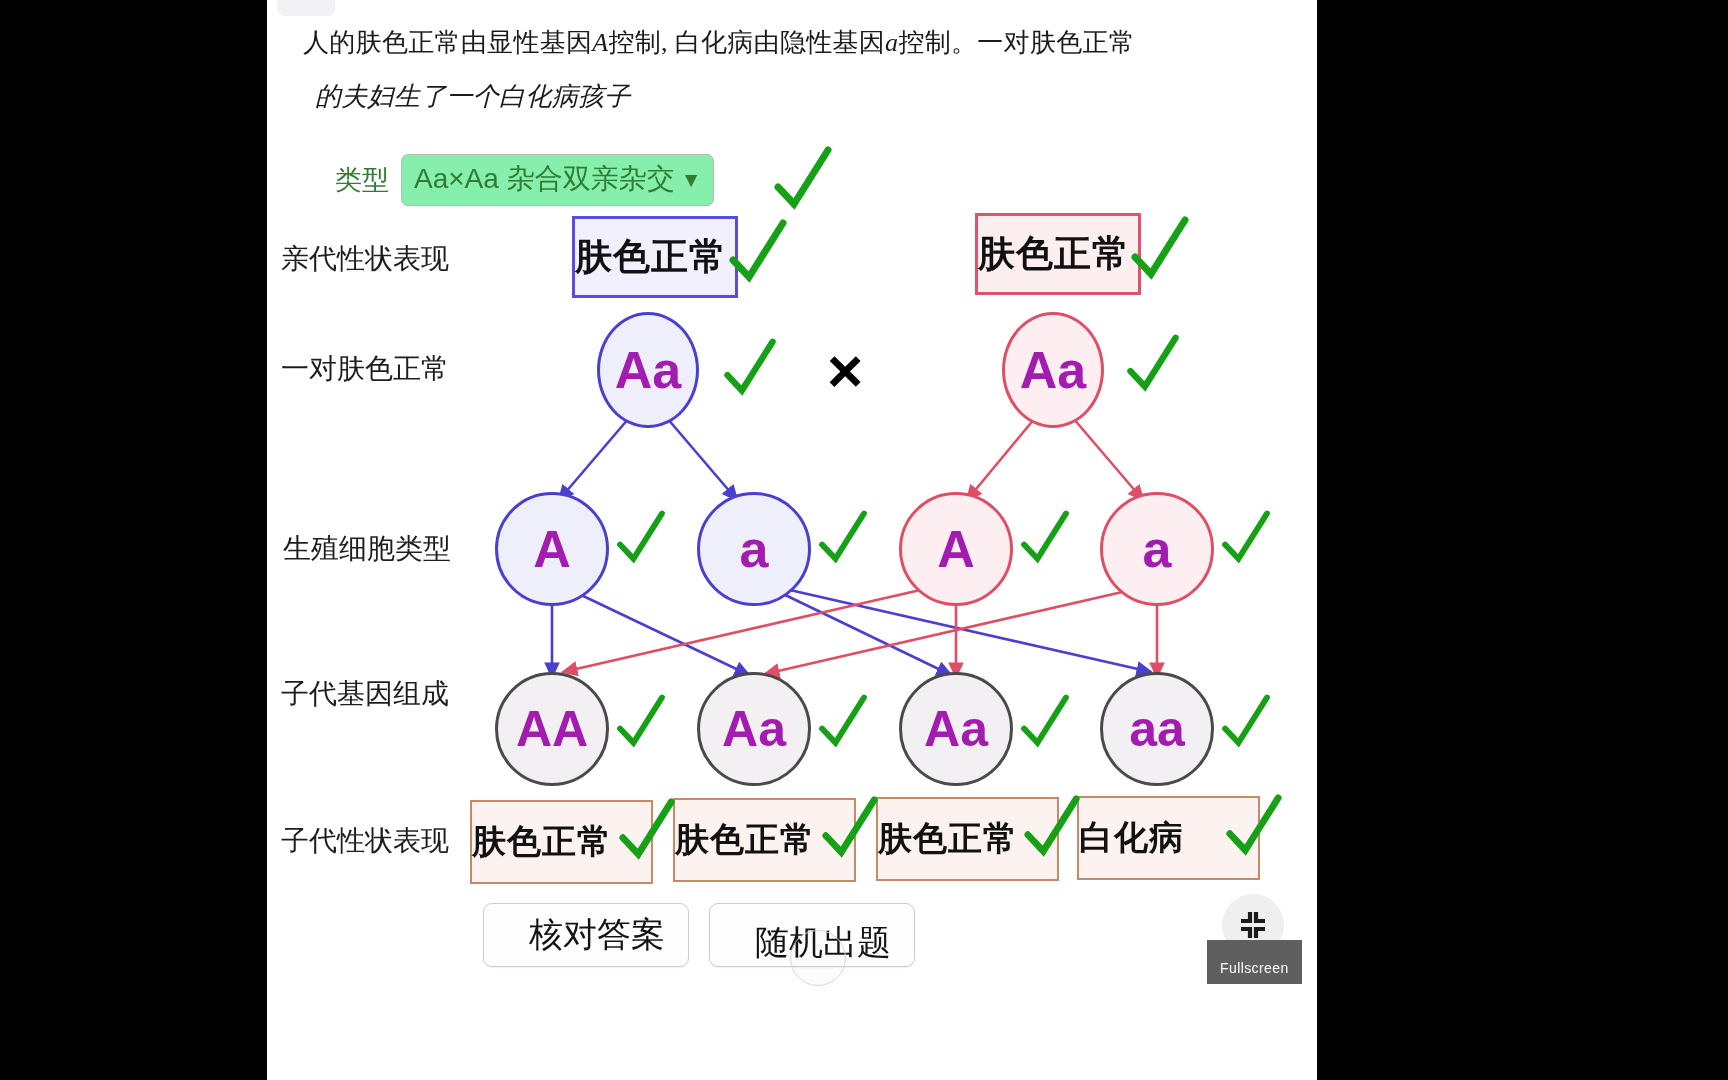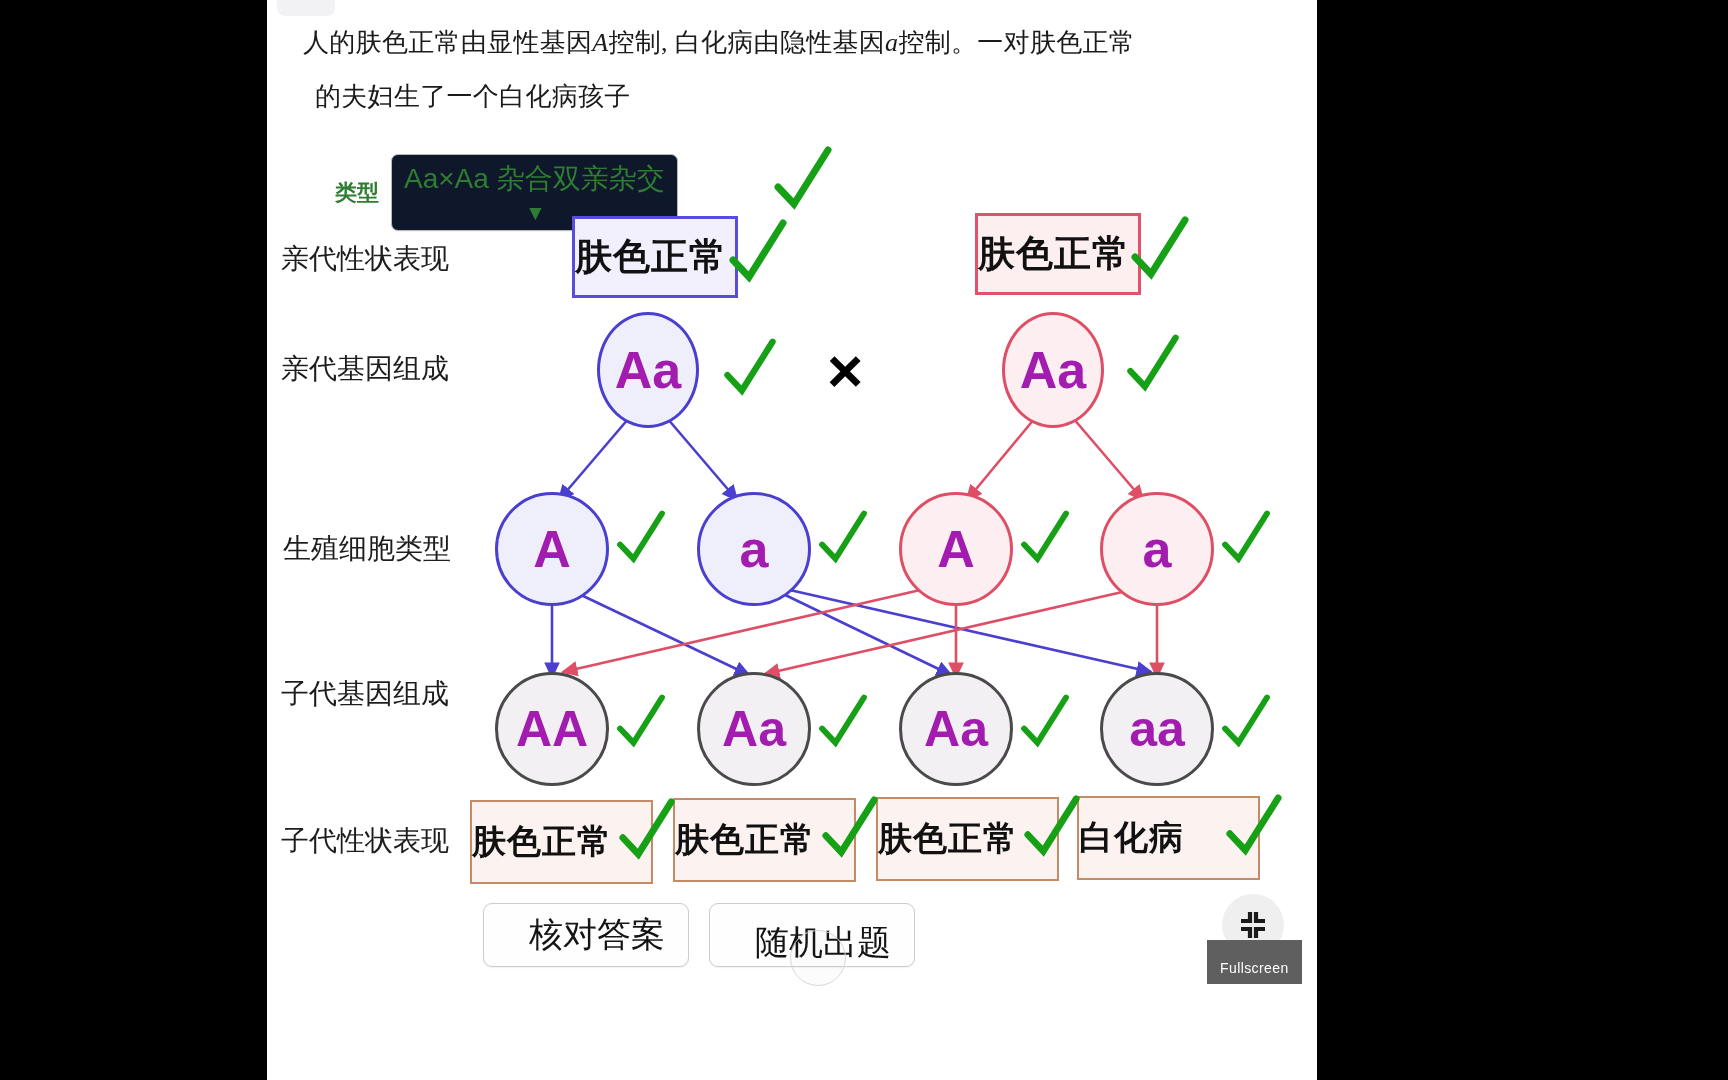--- a/index.html
+++ b/index.html
@@ -46,48 +46,47 @@
     font-family: "Liberation Serif", "DejaVu Serif", serif;
     font-size: 26px;
     line-height: 54px;
     color: #1b1b1b;
     letter-spacing: 0.3px;
   }
   #prompt .ital {
     font-style: italic;
     font-family: "Liberation Serif", serif;
   }
-  #prompt .l2 { display:block; padding-left: 12px; }
+  #prompt .l2 { display:block; padding-left: 12px; font-style: italic; }
 
   
   #type-row {
     position: absolute;
     left: 68px;
     top: 154px;
     display: flex;
     align-items: center;
     gap: 12px;
   }
   #type-label {
-    font-size: 22px;
+    font-size: 27px;
     color: #2e7d32;
-    font-weight: 700;
+    font-weight: 400;
   }
   #type-select {
     border: 1px solid #b9b9bd;
     border-radius: 7px;
-    background: #0f172a;
+    background: #86efac;
     padding: 5px 12px 7px 12px;
     font-size: 28px;
     color: #2e7d32;
     display: flex;
     align-items: center;
     gap: 4px;
     box-shadow: 0 1px 1px rgba(0,0,0,.05);
-    flex-direction: column;
   }
   #type-select .caret { font-size: 21px; line-height: 1; margin-left:2px; }
 
   
   .row-label {
     position: absolute;
     font-size: 28px;
     color: #1d1d1d;
     white-space: nowrap;
     font-family: Liberation Serif, serif;
@@ -264,21 +263,21 @@
       <path d="M6,45 L22,62 L56,8" stroke="#16a016" stroke-width="7" fill="none" stroke-linecap="round"></path>
     </svg>
     <svg class="check" style="left:862px; top:212px;" width="62" height="72" viewBox="0 0 62 72">
       <path d="M6,45 L22,62 L56,8" stroke="#16a016" stroke-width="7" fill="none" stroke-linecap="round"></path>
     </svg>
 
     <svg class="check" style="left:505px; top:142px;" width="62" height="72" viewBox="0 0 62 72">
       <path d="M6,45 L22,62 L56,8" stroke="#16a016" stroke-width="7" fill="none" stroke-linecap="round"></path>
     </svg>
 
-    <div class="row-label" style="left:14px; top:350px;">亲代基因组成</div>
+    <div class="row-label" style="left:14px; top:350px;">一对肤色正常</div>
 
     <div class="circ circ-blue" style="left:330px; top:312px; width:102px; height:116px; font-size:52px;">
       <span>Aa</span>
     </div>
     <div class="circ circ-red" style="left:735px; top:312px; width:102px; height:116px; font-size:52px;">
       <span>Aa</span>
     </div>
 
     <div id="cross-symbol" style="left:560px; top:340px;">×</div>
 

